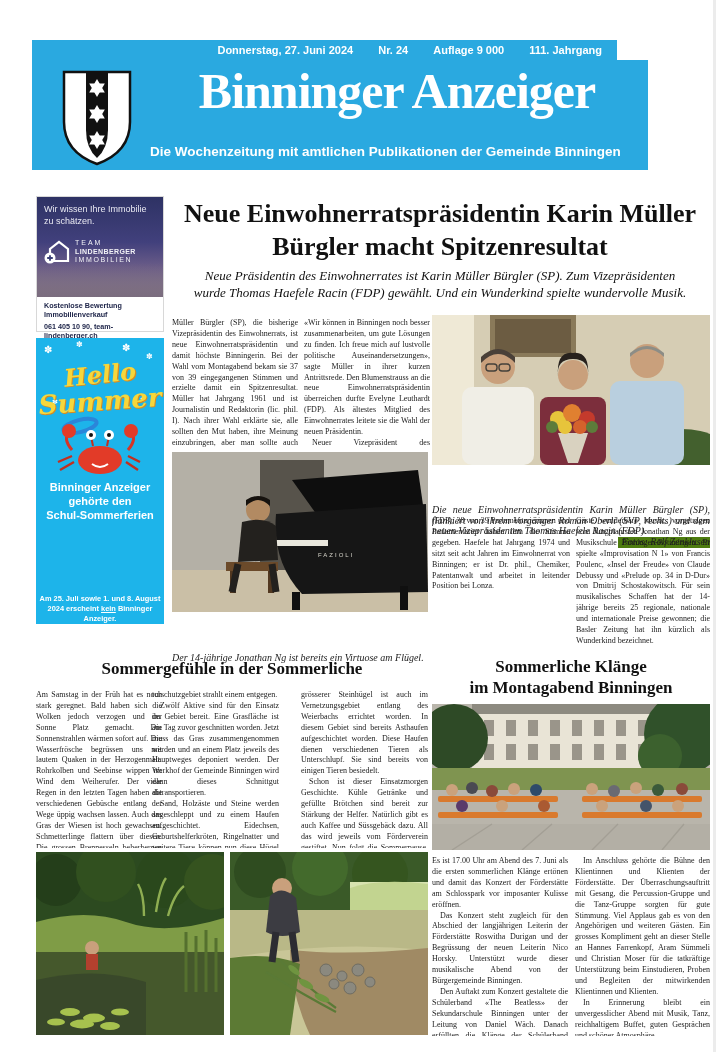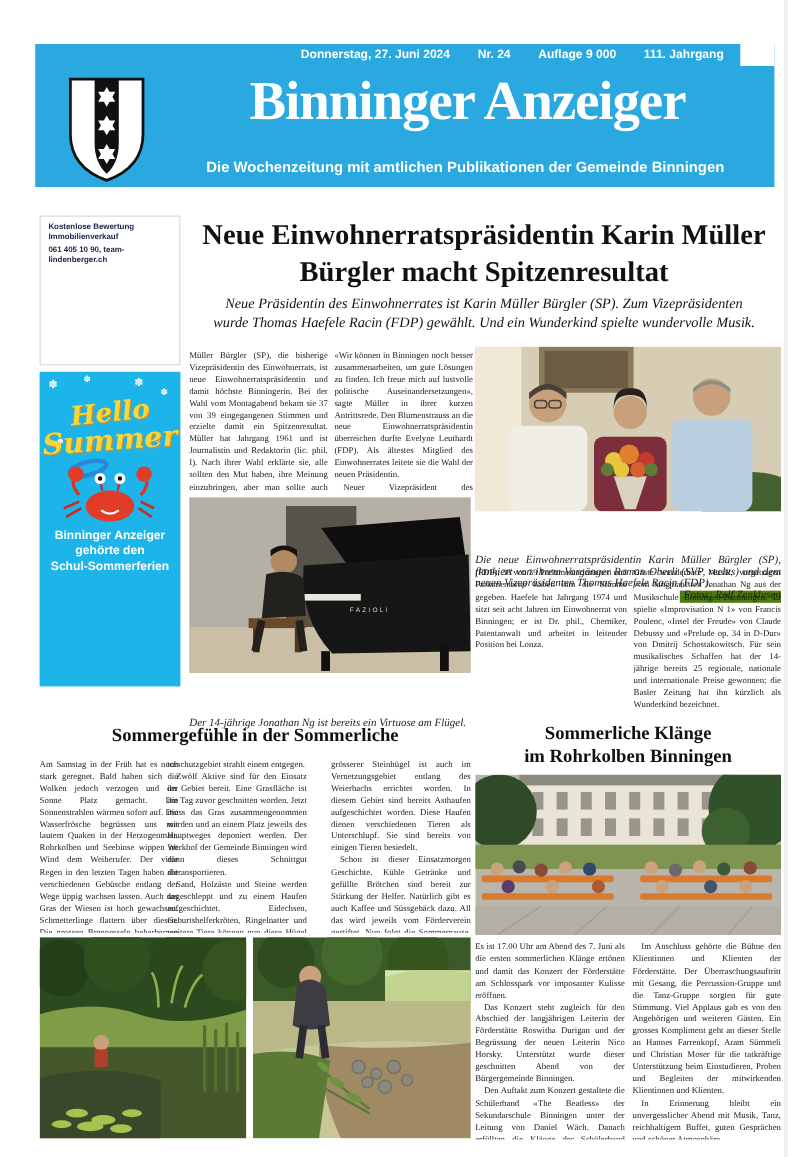--- a/index.html
+++ b/index.html
@@ -4,30 +4,30 @@
 <style>
   html,body{margin:0;padding:0;}
   body{
     width:716px;height:1052px;position:relative;background:#ffffff;
     font-family:"Liberation Serif",serif;overflow:hidden;
   }
   .layer{position:absolute;inset:0;}
   .abs{position:absolute;}
 
   
-  #masthead{left:32px;top:40px;width:672px;height:130px;background:#2aa9e0;}
+  #masthead{left:32px;top:40px;width:616px;height:130px;background:#2aa9e0;}
   #masthead .notch{position:absolute;right:0;top:0;width:31px;height:20px;background:#fff;}
   .dateline{position:absolute;top:4px;left:0;right:46px;text-align:right;
     font-family:"Liberation Sans",sans-serif;font-weight:700;font-size:11px;color:#fff;}
   .dateline span{display:inline-block;margin-left:22px;}
   .coat{position:absolute;left:30px;top:30px;}
   .np-title{position:absolute;left:118px;right:4px;top:22px;text-align:center;
     font-family:"Liberation Serif",serif;font-weight:700;font-size:50px;color:#fff;
     letter-spacing:-1px;white-space:nowrap;}
-  .np-sub{position:absolute;left:118px;right:8px;top:104px;text-align:center;
+  .np-sub{position:absolute;left:118px;right:8px;top:104px;text-align:left;
     font-family:"Liberation Sans",sans-serif;font-weight:700;font-size:13.5px;color:#fff;}
 
   
   #ad1{left:36px;top:196px;width:128px;height:136px;border:1px solid #d8d8d8;box-sizing:border-box;}
   .ad1-img{position:relative;width:100%;height:100px;overflow:hidden;
     background:linear-gradient(180deg,#2e3264 0%,#41407c 45%,#6a5c88 70%,#8d7d90 100%);}
   .ad1-sky{position:absolute;left:0;bottom:0;width:100%;height:34px;
     background:linear-gradient(0deg,#7a6c7e 0%,rgba(90,80,120,0) 100%);}
   .ad1-head{position:absolute;left:7px;top:7px;font-family:"Liberation Sans",sans-serif;
     font-size:9px;line-height:11.5px;color:#e9e9f2;}
@@ -107,20 +107,39 @@
           <polygon points="0,-9 7.8,4.5 -7.8,4.5"></polygon>
             <polygon points="0,9 7.8,-4.5 -7.8,-4.5"></polygon>
         </g>
       </g>
     </svg>
     <div class="np-title">Binninger Anzeiger</div>
     <div class="np-sub">Die Wochenzeitung mit amtlichen Publikationen der Gemeinde Binningen</div>
   </header>
 
   <aside class="abs" id="ad1">
+    <div class="ad1-img">
+      <div class="ad1-sky"></div>
+      <div class="ad1-head">
+        <div>Wir wissen Ihre Immobilie</div>
+        <div>zu schätzen.</div>
+      </div>
+      <div class="ad1-logo">
+        <svg width="26" height="26" viewBox="0 0 26 26">
+          <path d="M6,22 V10 L15,3 L24,10 V22 Z" fill="none" stroke="#fff" stroke-width="2.2"></path>
+          <circle cx="6" cy="19" r="5.5" fill="#fff"></circle>
+          <path d="M3.2,19 h5.6 M6,16.2 v5.6" stroke="#3a3f77" stroke-width="1.8"></path>
+        </svg>
+        <div class="ad1-brand">
+          <div class="b1">TEAM</div>
+          <div class="b2">LINDENBERGER</div>
+          <div class="b3">IMMOBILIEN</div>
+        </div>
+      </div>
+    </div>
     <div class="ad1-footer">
       <div>Kostenlose Bewertung</div>
       <div>Immobilienverkauf</div>
       <div class="phone">061 405 10 90, team-lindenberger.ch</div>
     </div>
   </aside>
 
   <aside class="abs" id="ad2">
     <span class="floret" style="left:8px;top:6px;"></span>
     <span class="floret" style="left:40px;top:2px;font-size:8px;"></span>
@@ -144,20 +163,23 @@
           <circle cx="59" cy="19" r="5" fill="#fff"></circle>
         <circle cx="41" cy="19" r="2" fill="#111"></circle>
           <circle cx="59" cy="19" r="2" fill="#111"></circle>
         <path d="M42,48 Q50,54 58,48" stroke="#fff" stroke-width="2" fill="none"></path>
       </svg>
     </div>
     <div class="ad2-h">
       <div>Binninger Anzeiger</div>
       <div>gehörte den</div>
       <div>Schul-Sommerferien</div>
+    </div>
+    <div class="ad2-n">
+      <span>Am 25. Juli sowie 1. und 8. August 2024 erscheint </span><span class="u">kein</span><span> Binninger Anzeiger.</span>
     </div>
   </aside>
 
   <section>
     <h1 class="h1" style="margin:0;">Neue Einwohnerratspräsidentin Karin Müller Bürgler macht Spitzenresultat</h1>
     <p class="lead" style="margin:0;">Neue Präsidentin des Einwohnerrates ist Karin Müller Bürgler (SP). Zum Vizepräsidenten wurde Thomas Haefele Racin (FDP) gewählt. Und ein Wunderkind spielte wundervolle Musik.</p>
 
     <div class="col bodytext" style="left:172px;top:318px;width:126px;height:132px;">
       <p>Müller Bürgler (SP), die bisherige Vizepräsidentin des Einwohnerrats, ist neue Einwohnerratspräsidentin und damit höchste Binningerin. Bei der Wahl vom Montagabend bekam sie 37 von 39 eingegangenen Stimmen und erzielte damit ein Spitzenresultat. Müller hat Jahrgang 1961 und ist Journalistin und Redaktorin (lic. phil. I). Nach ihrer Wahl erklärte sie, alle sollten den Mut haben, ihre Meinung einzubringen, aber man sollte auch andere Meinungen gelten lassen.</p>
     </div>
@@ -301,21 +323,21 @@
           <ellipse cx="92" cy="146" rx="8" ry="3.4" transform="rotate(24 92 146)"></ellipse>
           <ellipse cx="64" cy="118" rx="7" ry="3" transform="rotate(40 64 118)"></ellipse>
         </g>
       </svg>
     </div>
   </section>
 
   <section>
     <h2 class="h2" style="left:432px;top:656px;width:278px;margin:0;">
       <div>Sommerliche Klänge</div>
-      <div>im Rohrkolben Binningen</div>
+      <div>im Montagabend Binningen</div>
     </h2>
     <div class="photo" style="left:432px;top:704px;width:278px;height:146px;">
       <svg width="278" height="146" viewBox="0 0 278 146">
         <rect width="278" height="146" fill="#b9b5ab"></rect>
         <rect x="40" y="0" width="190" height="64" fill="#e9e4d6"></rect>
         <rect x="40" y="0" width="190" height="10" fill="#8d8a80"></rect>
         <g fill="#9a958a">
           <rect x="52" y="16" width="10" height="16"></rect>
             <rect x="74" y="16" width="10" height="16"></rect>
           <rect x="96" y="16" width="10" height="16"></rect>
@@ -360,21 +382,21 @@
             <circle cx="170" cy="102" r="6" fill="#caa27c"></circle>
           <circle cx="214" cy="102" r="6" fill="#44546a"></circle>
             <circle cx="246" cy="102" r="6" fill="#caa27c"></circle>
         </g>
         <path d="M0,120 h278 v26 h-278 Z" fill="#b3afa5"></path>
         <path d="M20,146 L60,120 M90,146 L120,120 M160,146 L186,120 M230,146 L252,120" stroke="#a39f95" stroke-width="1.4"></path>
       </svg>
     </div>
     <div class="col bodytext" style="left:432px;top:856px;width:136px;height:180px;">
       <p>Es ist 17.00 Uhr am Abend des 7. Juni als die ersten sommerlichen Klänge ertönen und damit das Konzert der Förderstätte am Schlosspark vor imposanter Kulisse eröffnen.</p>
-      <p class="indent">Das Konzert steht zugleich für den Abschied der langjährigen Leiterin der Förderstätte Roswitha Durigan und der Begrüssung der neuen Leiterin Nico Horsky. Unterstützt wurde dieser geschnitten Abend von der Bürgergemeinde Binningen.</p>
+      <p class="indent">Das Konzert steht zugleich für den Abschied der langjährigen Leiterin der Förderstätte Roswitha Durigan und der Begrüssung der neuen Leiterin Nico Horsky. Unterstützt wurde dieser musikalische Abend von der Bürgergemeinde Binningen.</p>
       <p class="indent">Den Auftakt zum Konzert gestaltete die Schülerband «The Beatless» der Sekundarschule Binningen unter der Leitung von Daniel Wäch. Danach erfüllten die Klänge der Schülerband «Confurco» unter der Leitung von Oliver Friedli den Schlosspark.</p>
     </div>
     <div class="col bodytext" style="left:575px;top:856px;width:135px;height:180px;">
       <p class="indent">Im Anschluss gehörte die Bühne den Klientinnen und Klienten der Förderstätte. Der Überraschungsauftritt mit Gesang, die Percussion-Gruppe und die Tanz-Gruppe sorgten für gute Stimmung. Viel Applaus gab es von den Angehörigen und weiteren Gästen. Ein grosses Kompliment geht an dieser Stelle an Hannes Farrenkopf, Aram Sümmeli und Christian Moser für die tatkräftige Unterstützung beim Einstudieren, Proben und Begleiten der mitwirkenden Klientinnen und Klienten.</p>
       <p class="indent">In Erinnerung bleibt ein unvergesslicher Abend mit Musik, Tanz, reichhaltigem Buffet, guten Gesprächen und schöner Atmosphäre.</p>
 
     </div>
   </section>
 
   <div class="edge-right"></div>

